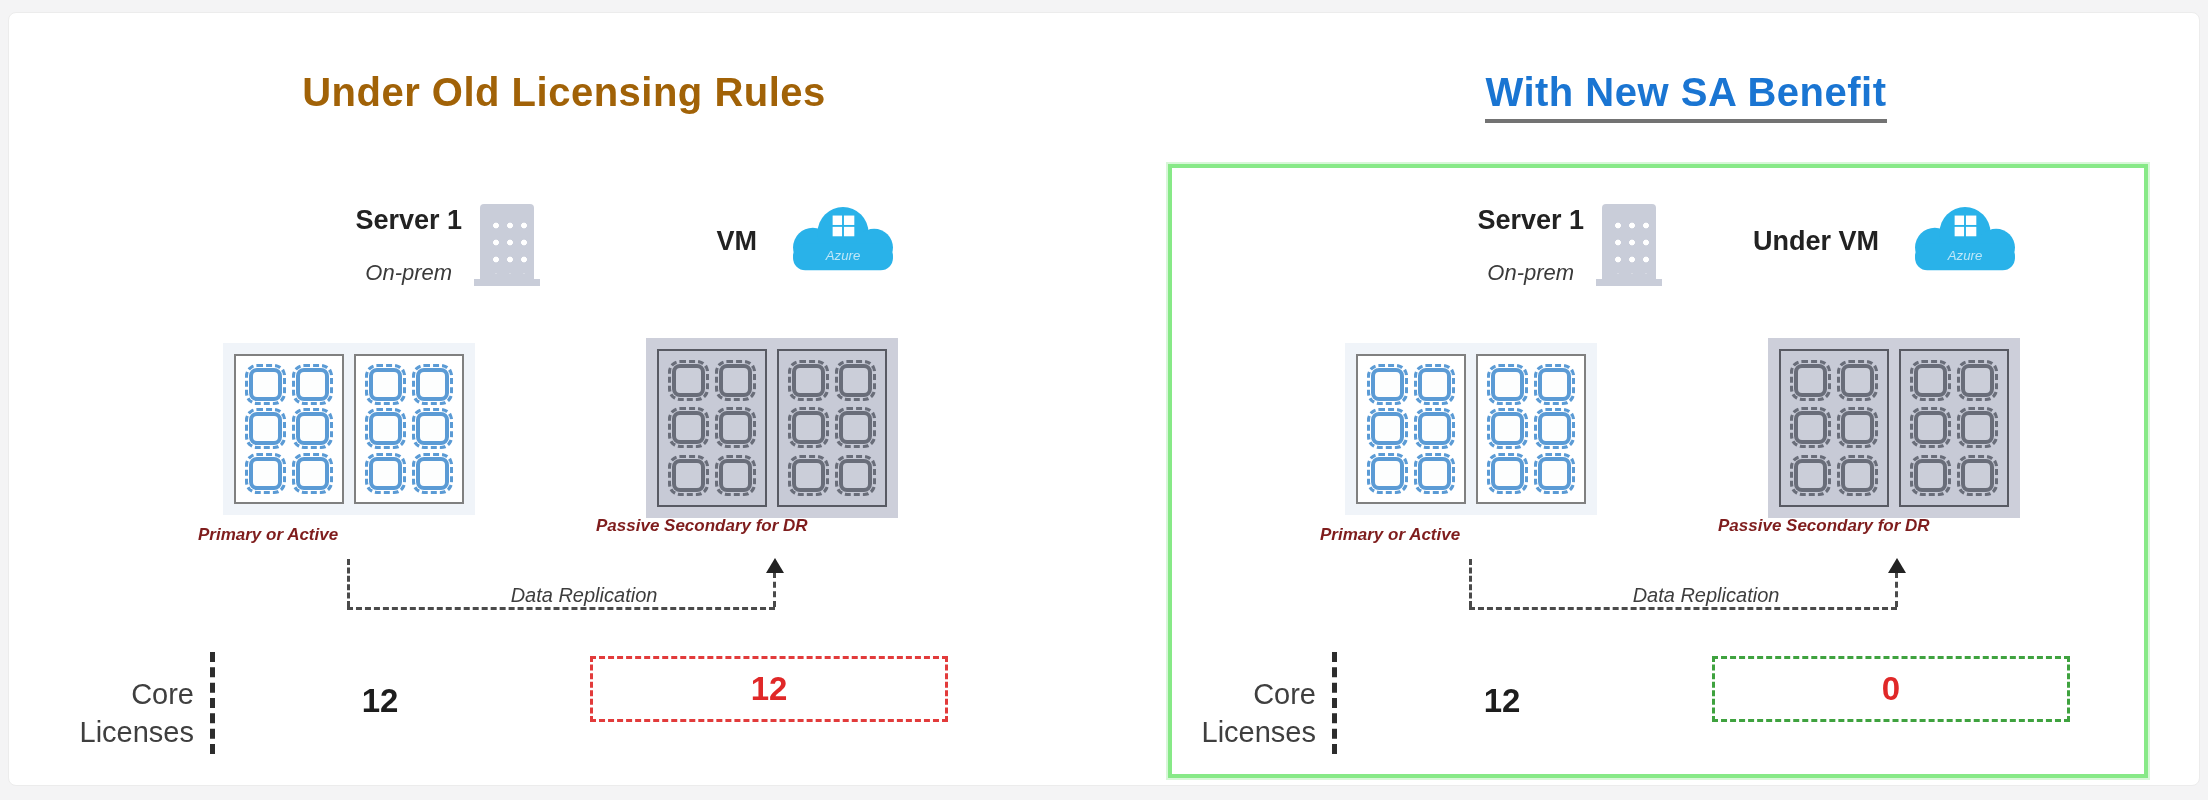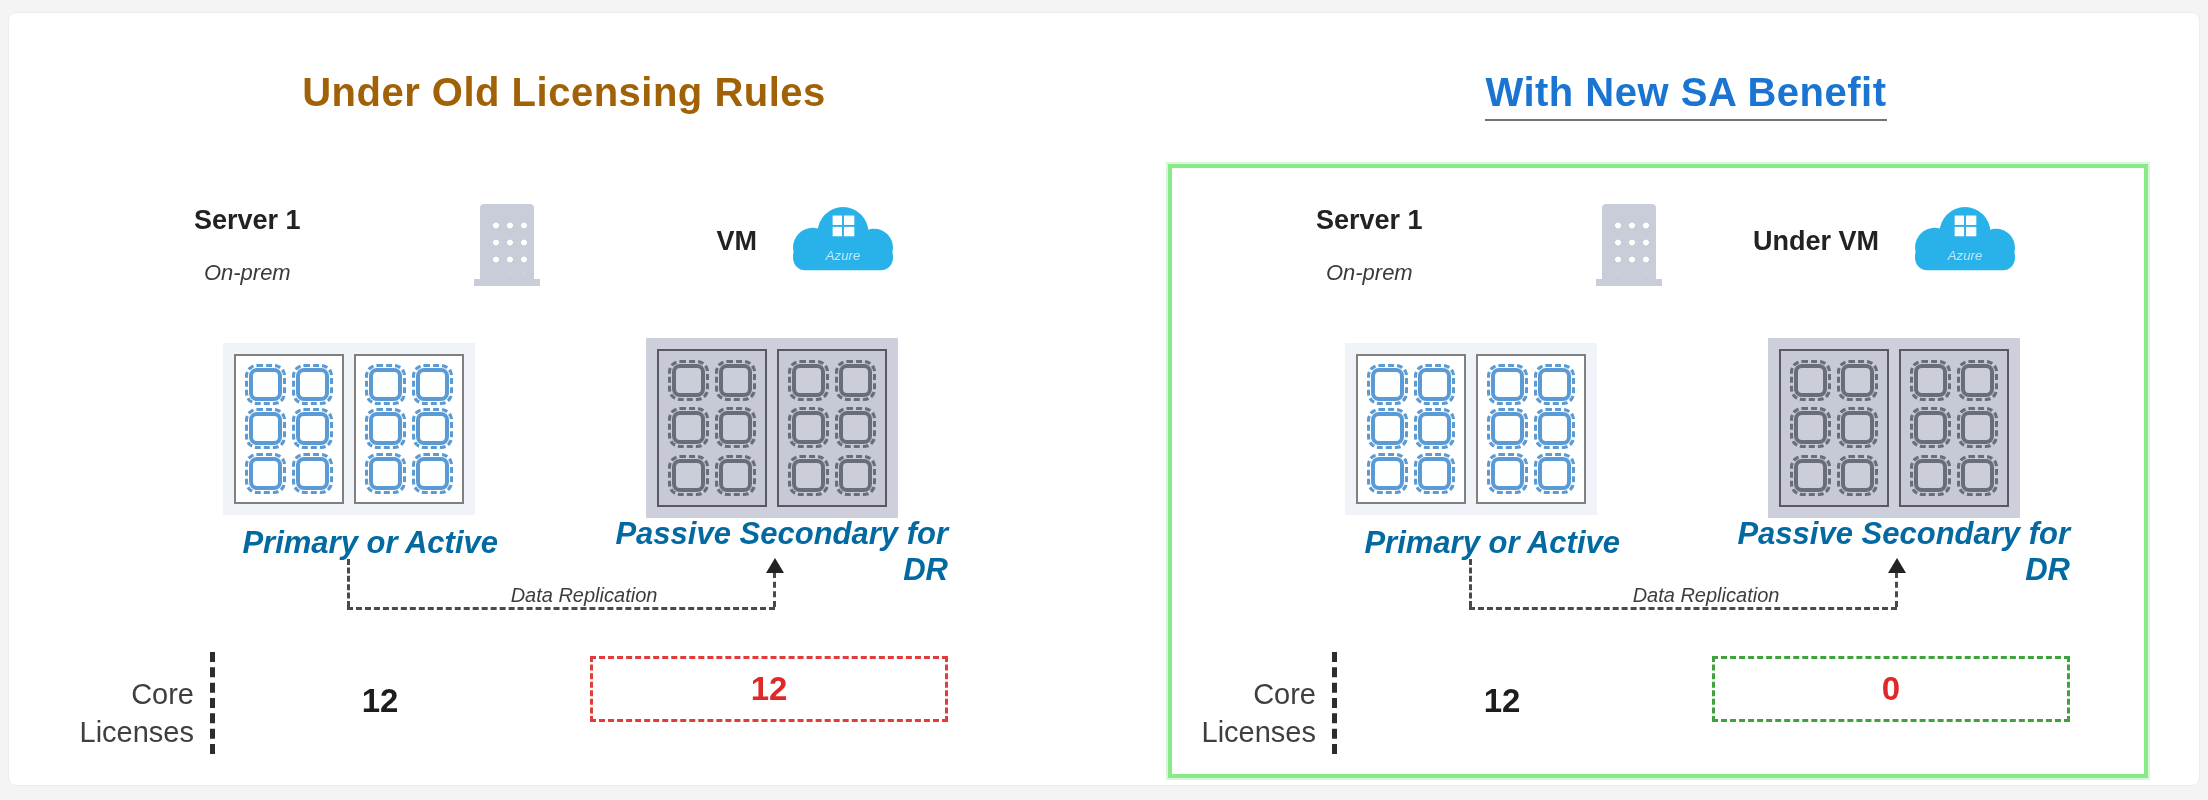--- a/index.html
+++ b/index.html
@@ -9,28 +9,28 @@
                border-radius:8px;border:1px solid #ececec;}
 
   .panel{position:absolute;top:24px;width:1080px;height:760px;}
   .panel--left{left:24px;}
   .panel--right{left:1146px;}
 
   .panel-title{position:absolute;top:46px;left:0;right:0;text-align:center;
                font-size:40px;font-weight:bold;letter-spacing:0.5px;}
   .panel--left .panel-title{color:#a16207;}
   .panel--right .panel-title{color:#1a75d2;}
-  .panel--right .panel-title .underlined{border-bottom:2px solid #737373;padding-bottom:5px;}
+  .panel--right .panel-title .underlined{border-bottom:4px solid #737373;padding-bottom:5px;}
 
   .green-frame{position:absolute;left:22px;top:140px;width:972px;height:606px;
                border:4px solid #87e987;box-shadow:0 0 0 2px #d8f7d8;}
 
   
   .node{position:absolute;display:flex;align-items:center;justify-content:flex-end;}
-  .node-onprem{left:170px;top:180px;width:340px;gap:18px;justify-content:space-between;}
+  .node-onprem{left:170px;top:180px;width:340px;gap:18px;}
   .node-cloud{left:525px;top:176px;width:360px;gap:20px;}
   .node-label-block{text-align:center;}
   .node-title{font-size:27px;font-weight:bold;color:#222;}
   .node-sub{font-size:22px;font-style:italic;color:#3a3a3a;margin-top:24px;}
 
   
   .building-icon{position:relative;width:54px;height:82px;background:#c9cdd9;
                  border-radius:4px 4px 0 0;flex:0 0 auto;}
   .building-icon .windows{position:absolute;left:8px;right:6px;top:12px;bottom:12px;
      background-image:radial-gradient(circle,#ffffff 2.6px,rgba(255,255,255,0) 3.2px);
@@ -44,22 +44,22 @@
       --chip:#5b9bd5;--chip-fill:#fdfefe;--card-bg:#ffffff;--card-border:#808080;}
   .chip-panel--passive{left:622px;top:314px;width:252px;height:180px;background:#cdcfda;
       --chip:#696d79;--chip-fill:#cbced9;--card-bg:#c7cad6;--card-border:#585a63;}
   .chip-card{flex:1;border:2px solid var(--card-border);background:var(--card-bg);
      display:grid;grid-template-columns:repeat(2,1fr);grid-template-rows:repeat(3,1fr);
      place-items:center;padding:6px;box-sizing:border-box;}
   .chip{width:33px;height:33px;box-sizing:border-box;border:4px solid var(--chip);
         border-radius:8px;outline:3px dashed var(--chip);outline-offset:1px;
         background:var(--chip-fill);}
 
-  .chip-caption{position:absolute;text-align:right;font-size:31px;font-weight:600;
-                font-style:italic;color:#0369a1;}
+  .chip-caption{position:absolute;text-align:left;font-size:17px;font-weight:600;
+                font-style:italic;color:#7f1d1d;}
   .caption-primary{left:174px;top:501px;width:300px;}
   .caption-passive{left:572px;top:492px;width:352px;}
 
   
   .conn-v-left{position:absolute;left:323px;top:535px;height:48px;border-left:3px dashed #4a4a4a;}
   .conn-h{position:absolute;left:323px;top:583px;width:428px;border-top:3px dashed #4a4a4a;}
   .conn-v-right{position:absolute;left:749px;top:548px;height:35px;border-left:3px dashed #4a4a4a;}
   .arrow-up{position:absolute;left:742px;top:534px;width:0;height:0;
             border-left:9px solid transparent;border-right:9px solid transparent;
             border-bottom:15px solid #222;}

